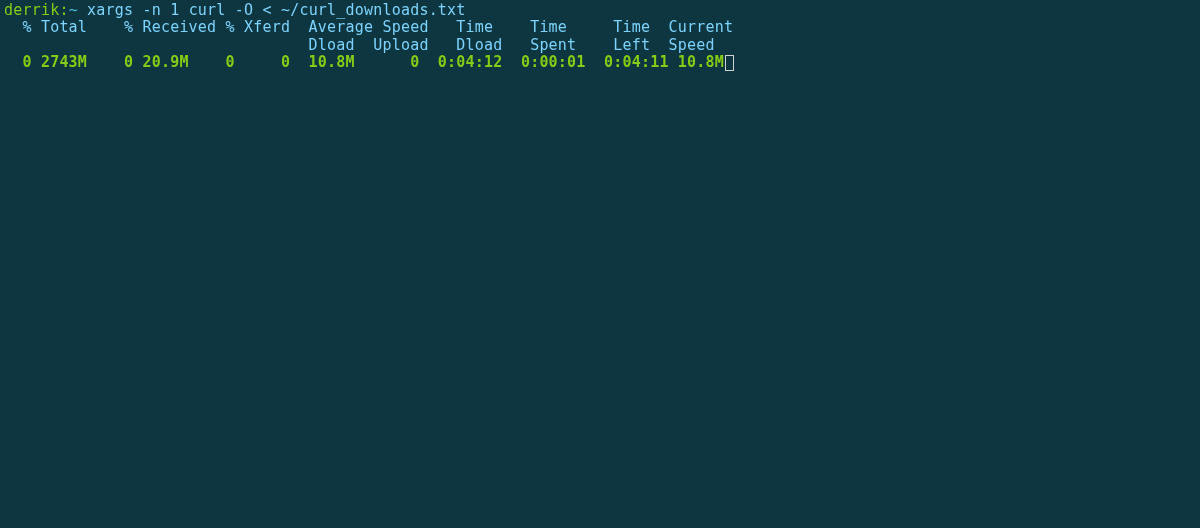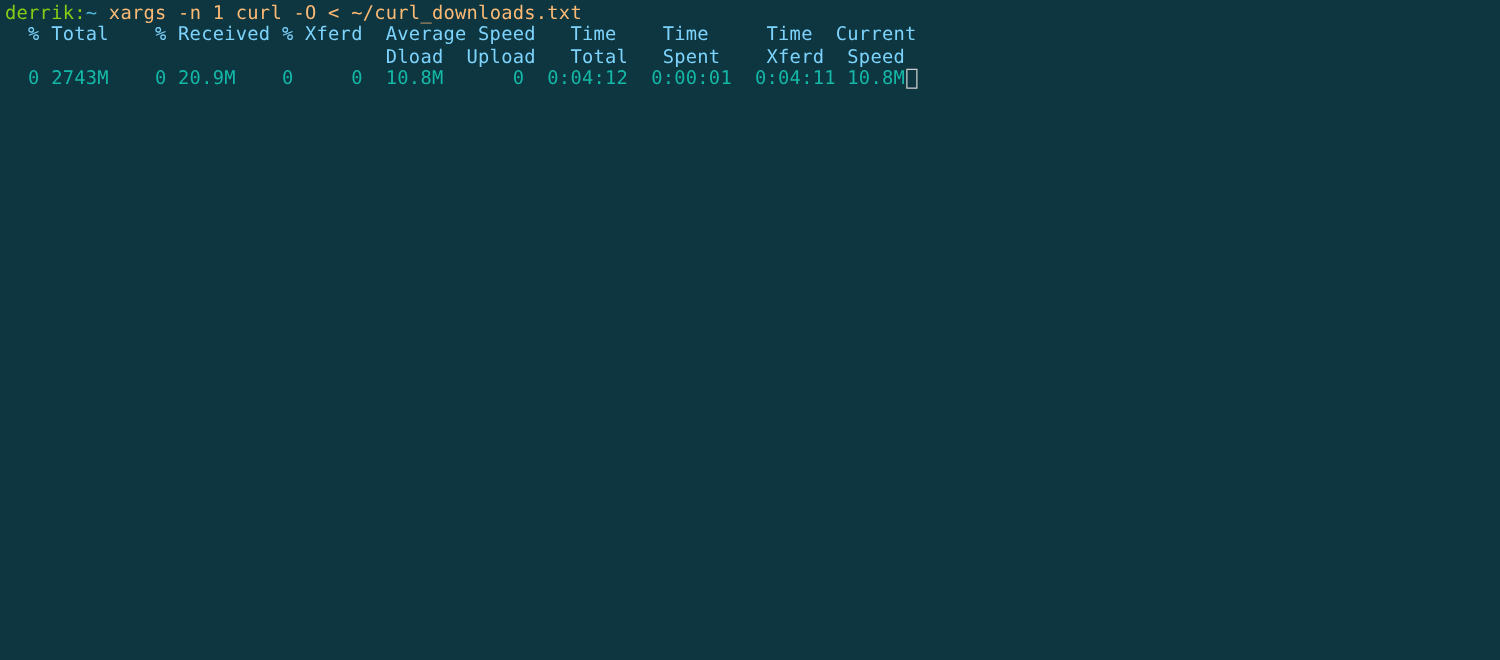--- a/index.html
+++ b/index.html
@@ -25,37 +25,38 @@
       white-space: pre;
       letter-spacing: 0.2px;
     }
     .prompt-user {
       color: #84cc16;
     }
     .prompt-path {
       color: #4db8d8;
     }
     .prompt-cmd {
-      color: #fdba74;
+      color: #7dd3fc;
     }
     .hdr {
       color: #7dd3fc;
     }
     .row {
-      color: #14b8a6;
+      color: #84cc16;
+      font-weight: bold;
     }
     .cursor {
       display: inline-block;
       width: 9px;
       height: 16px;
       border: 1px solid #d0d0d0;
       vertical-align: text-bottom;
       margin-left: 1px;
     }
   </style>
 </head>
 <body>
 
 <div class="terminal"><span><span class="prompt-user">derrik</span><span class="prompt-user">:</span><span class="prompt-path">~</span><span class="prompt-cmd"> </span><span class="prompt-cmd">xargs -n 1 curl -O &lt; ~/curl_downloads.txt</span></span>
 <span class="hdr">  % Total    % Received % Xferd  Average Speed   Time    Time     Time  Current</span>
-<span class="hdr">                                 Dload  Upload   Total   Spent    Xferd  Speed</span>
+<span class="hdr">                                 Dload  Upload   Dload   Spent    Left  Speed</span>
 <span class="row">  0 2743M    0 20.9M    0     0  10.8M      0  0:04:12  0:00:01  0:04:11 10.8M</span><span class="cursor"></span>
 </div>
 
 </body></html>

